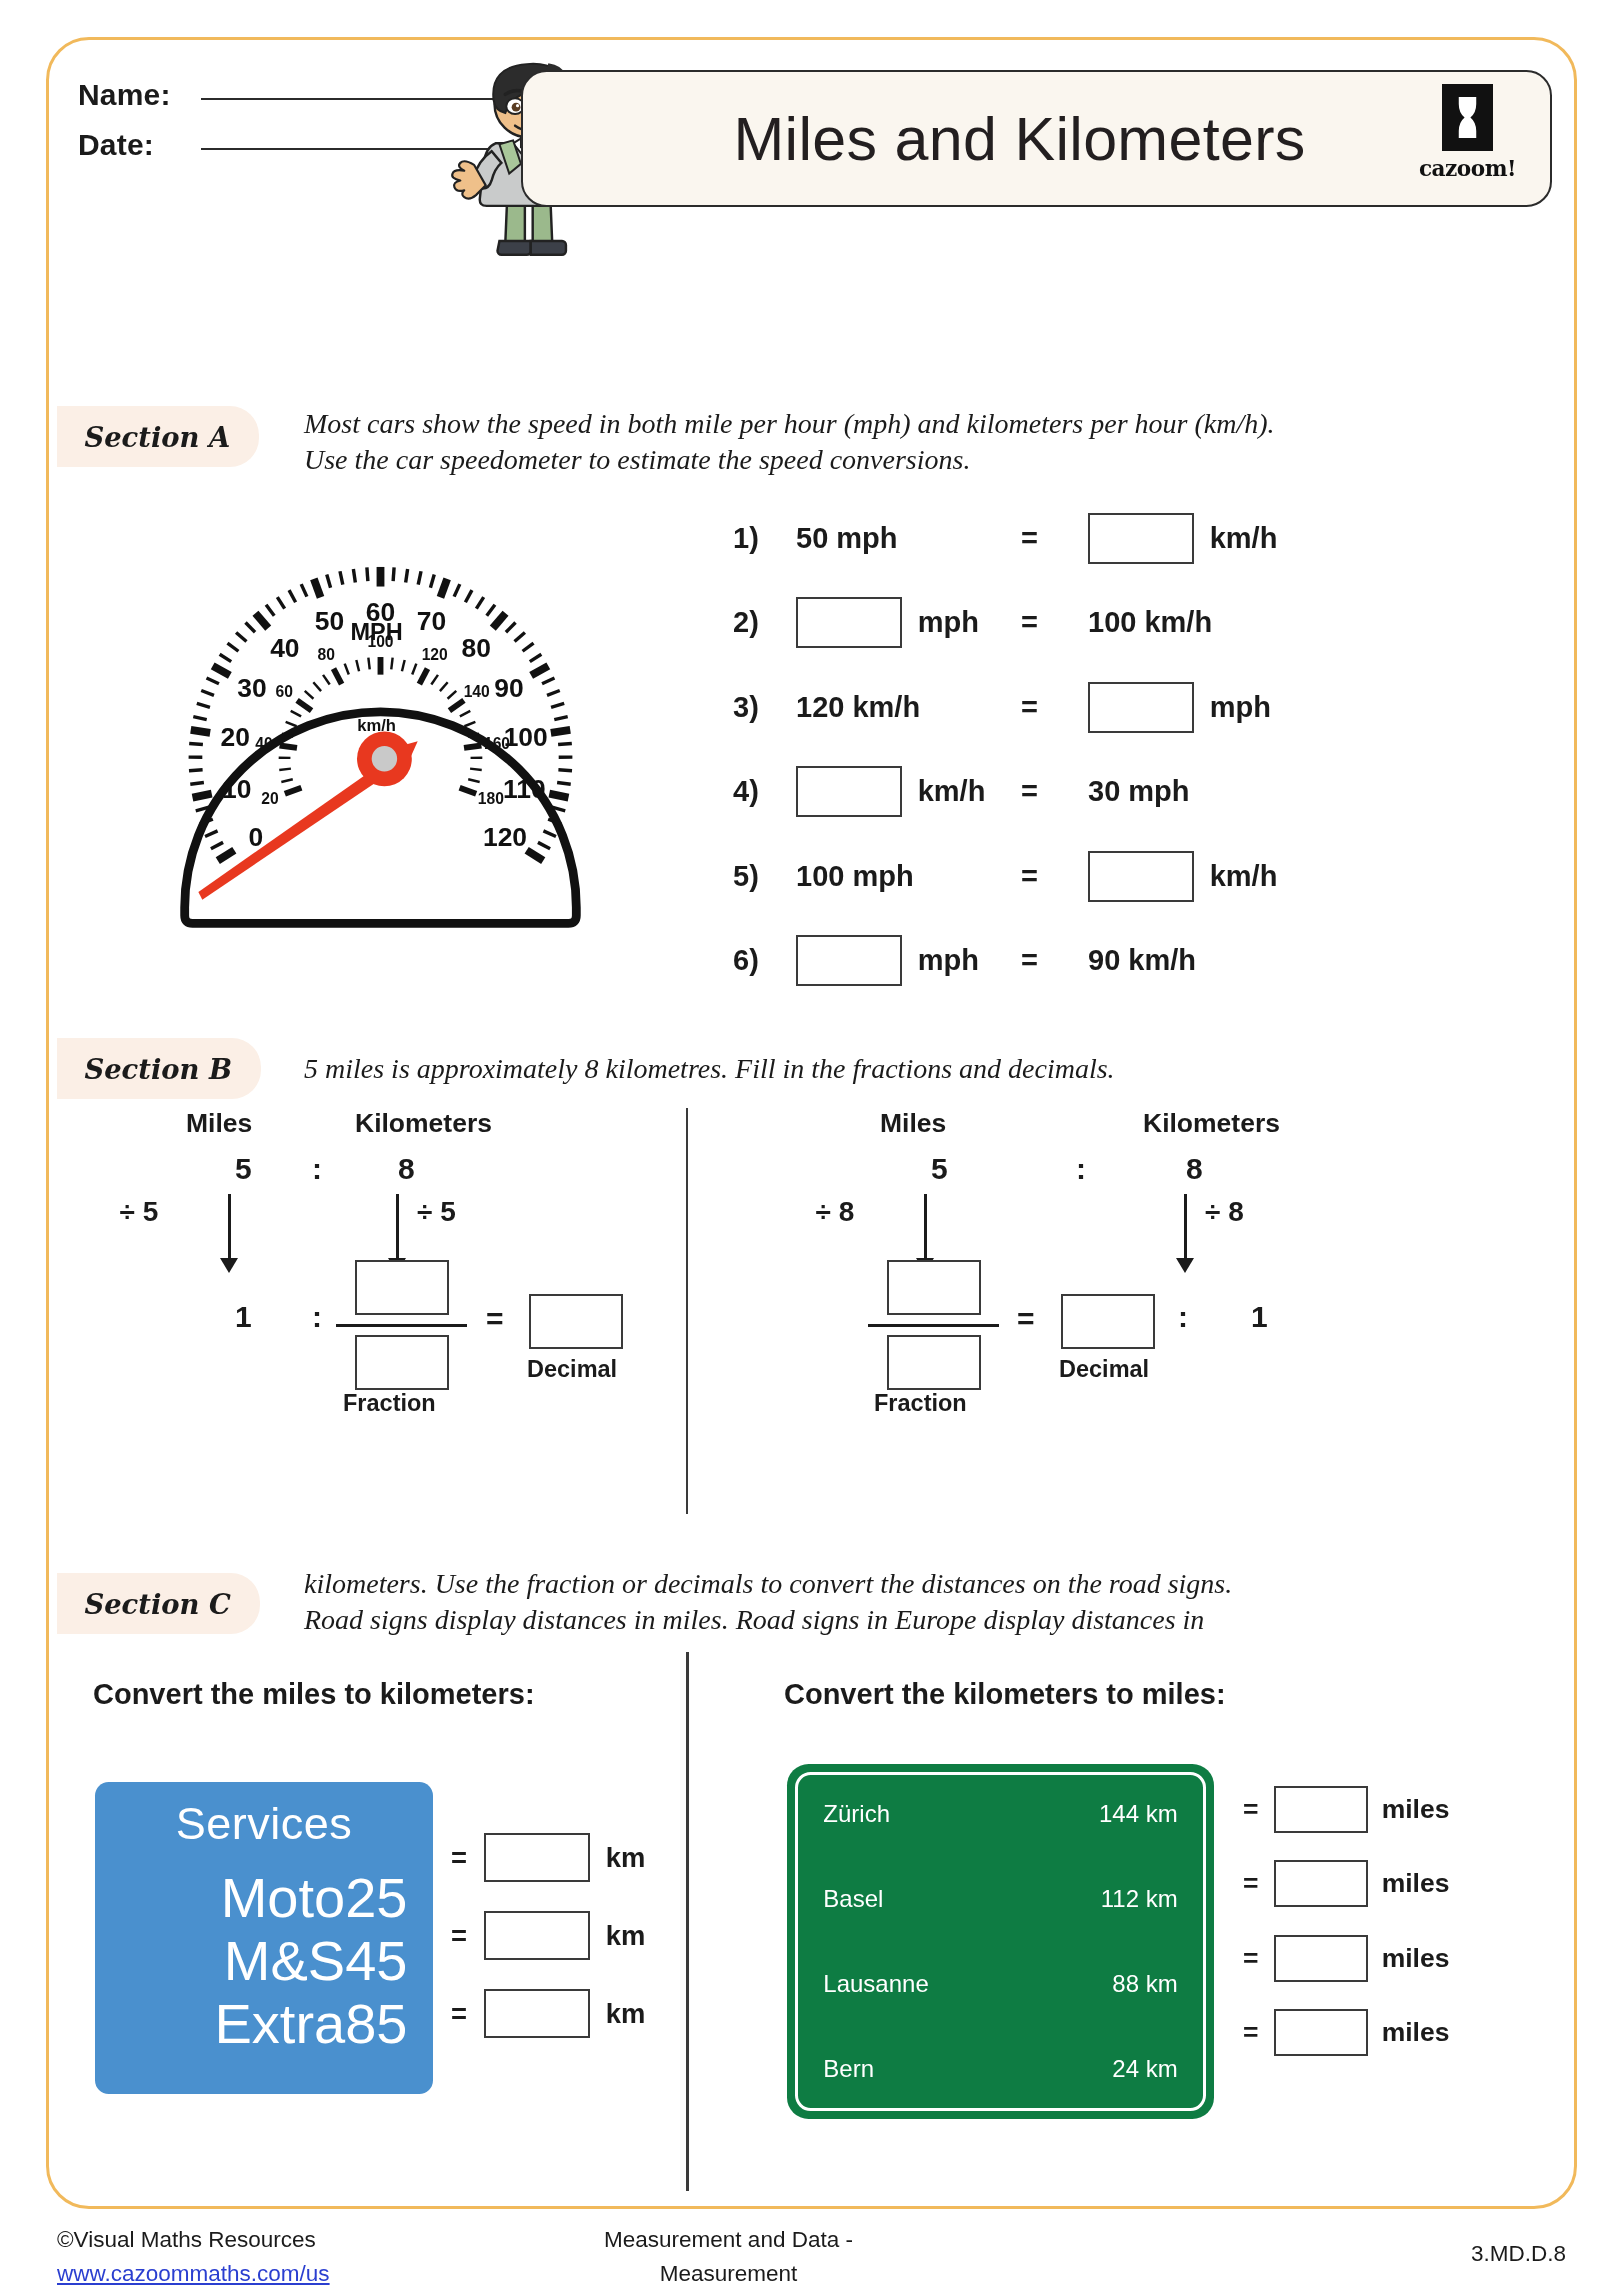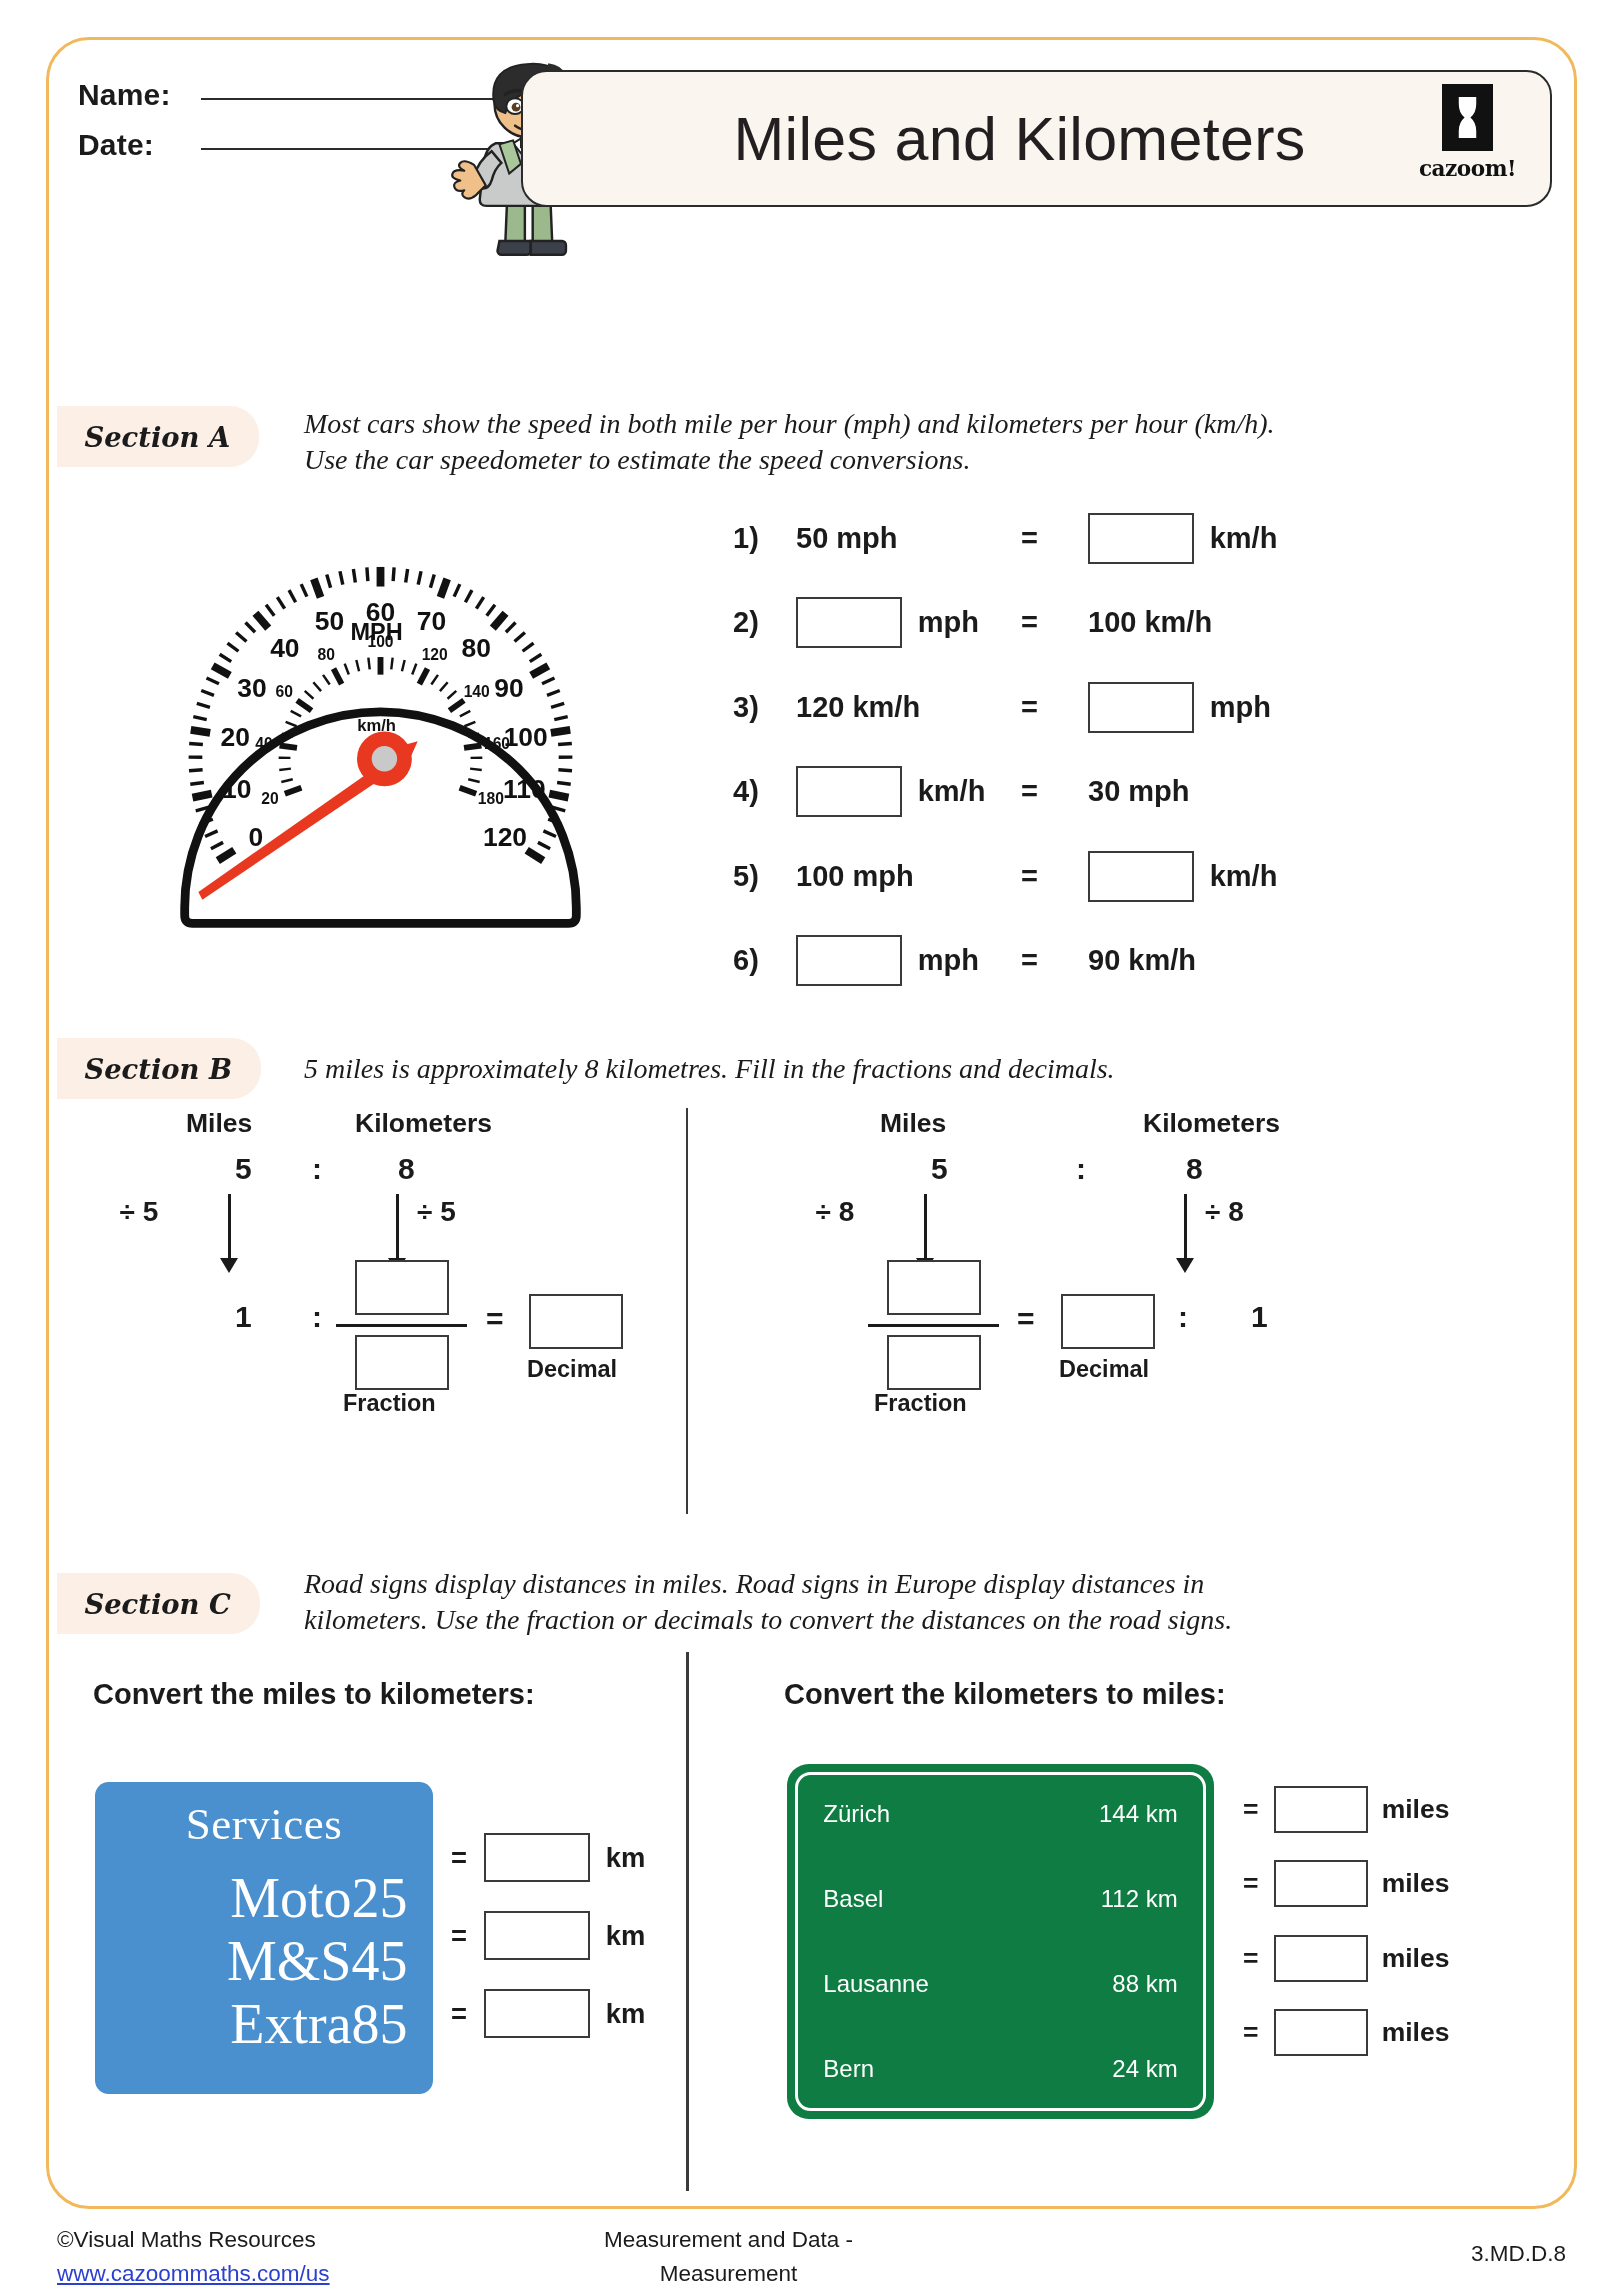--- a/index.html
+++ b/index.html
@@ -116,21 +116,20 @@
   
   .cc-hdr { position: absolute; font-size: 29px; font-weight: bold; }
   .cc-divider { position: absolute; left: 686px; top: 1652px; width: 2.9px; height: 539px; background: #3a3a3a; }
 
   .blue-sign {
     position: absolute; left: 95px; top: 1782px;
     width: 338px; height: 312px;
     background: #4A90CE; border-radius: 13.7px;
     padding: 15.7px 25.5px 7.8px 25.5px;
     color: #ffffff;
-    font-family: Liberation Serif, serif;
   }
   .blue-title { font-size: 45px; text-align: center; font-weight: normal; margin-bottom: 17.6px; letter-spacing: 0.5px; }
   .blue-row { display: flex; justify-content: flex-end; font-size: 56px; line-height: 1.12; }
 
   .blue-answers { position: absolute; left: 451px; top: 1833px; }
   .ba-row { display: flex; align-items: center; height: 49px; margin-bottom: 29px; font-size: 27.4px; font-weight: bold; }
   .ba-eq { width: 33px; }
   .ba-box { width: 106px; height: 49px; border: 2px solid #3a3a3a; background: #fff; }
   .ba-unit { margin-left: 15.7px; }
 
@@ -517,22 +516,22 @@
       <div class="dbox" style="left:267px; top:186px;"></div>
       <div class="sb-cap" style="left:265px; top:248px;">Decimal</div>
 
       <div class="sb-colon" style="left:384px; top:192px;">:</div>
       <div class="sb-val" style="left:457px; top:192px;">1</div>
     </div>
   </div>
 
   <div class="sec-chip" style="left:57px; top:1573px;">Section C</div>
   <div class="sec-text" style="left:304px; top:1566px; width:1176px;">
+    <div>kilometers. Use the fraction or decimals to convert the distances on the road signs.</div>
     <div>Road signs display distances in miles. Road signs in Europe display distances in</div>
-    <div>kilometers. Use the fraction or decimals to convert the distances on the road signs.</div>
   </div>
 
   <div class="cc-hdr" style="left:93px; top:1678px;">Convert the miles to kilometers:</div>
   <div class="cc-hdr" style="left:784px; top:1678px;">Convert the kilometers to miles:</div>
   <div class="cc-divider"></div>
 
   <div class="blue-sign">
     <div class="blue-title">Services</div>
     <div class="blue-row">
       <span>Moto</span>

